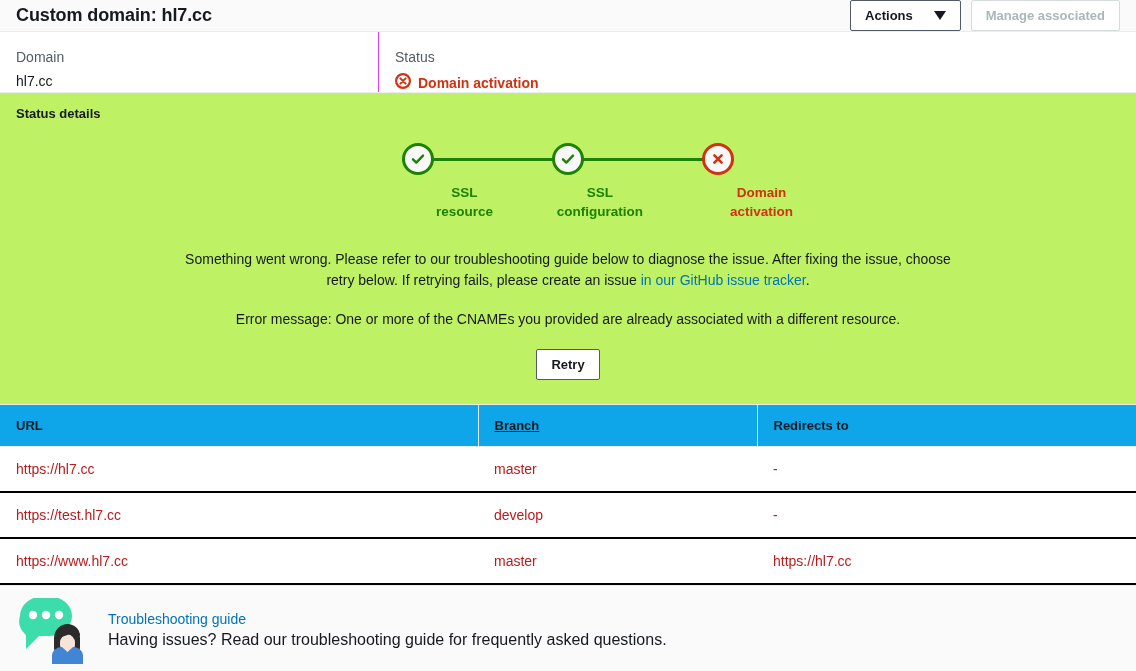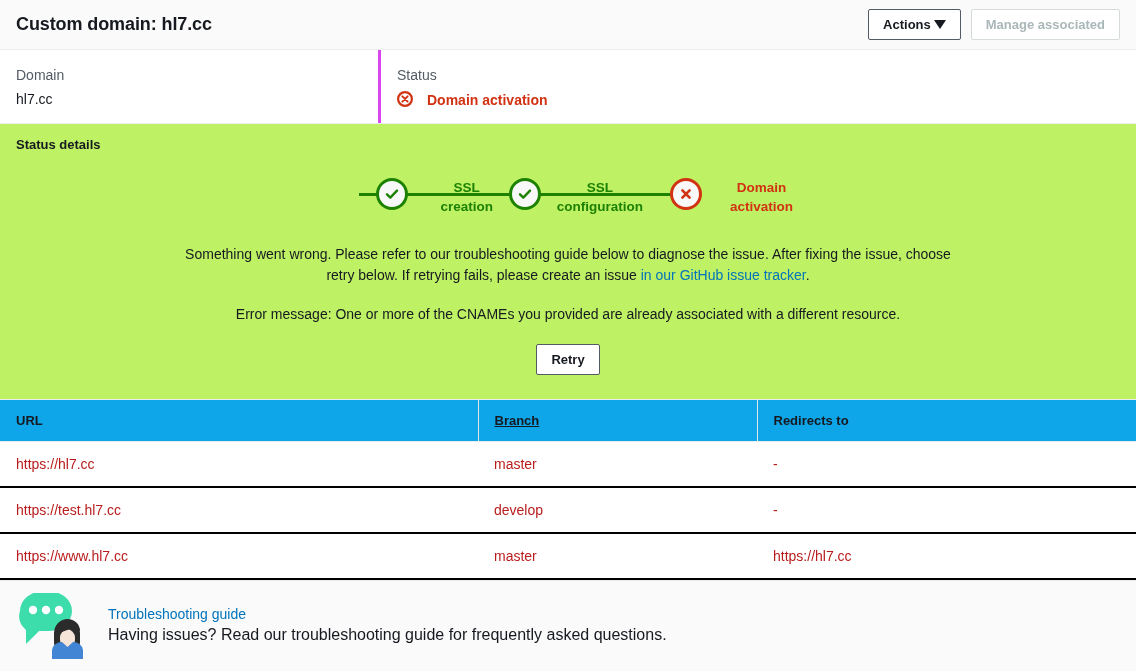--- a/index.html
+++ b/index.html
@@ -55,21 +55,21 @@
     border: 1px solid #545b64;
     border-radius: 2px;
     padding: 0 14px;
     height: 31px;
     line-height: 29px;
     box-sizing: border-box;
     cursor: pointer;
     white-space: nowrap;
     display: inline-flex;
     align-items: center;
-    gap: 3px;
+    gap: 21px;
   }
   .btn.disabled {
     color: #aab7b8;
     border-color: #d5dbdb;
     cursor: default;
   }
   .caret {
     display: inline-block;
     width: 0;
     height: 0;
@@ -87,35 +87,35 @@
     display: flex;
     position: relative;
   }
   .info-cell {
     padding: 17px 16px 0 16px;
     box-sizing: border-box;
   }
   .info-cell.first { width: 378px; }
   .info-cell.second {
     flex: 1;
-    border-left: 3px solid #d946ef;
+    border-left: 1px solid #d946ef;
   }
   .info-label {
     font-size: 14px;
     color: #545b64;
     margin-bottom: 8px;
   }
   .info-value {
     font-size: 14px;
     color: #16191f;
   }
   .status-value {
     display: flex;
     align-items: center;
-    gap: 14px;
+    gap: 7px;
     color: #d13212;
     font-weight: bold;
     font-size: 14px;
   }
 
   
   .status-details {
     background: #bef264;
     border-bottom: 1px solid #eaeded;
     padding: 13px 0 24px 0;
@@ -129,22 +129,22 @@
 
   .stepper {
     margin-top: 20px;
     display: flex;
     justify-content: center;
     align-items: flex-start;
   }
   .step {
     width: 150px;
     display: flex;
-    flex-direction: row;
-    align-items: center;
+    flex-direction: column;
+    align-items: flex-end;
     position: relative;
   }
   .step-icon-row {
     display: flex;
     align-items: center;
     justify-content: center;
     height: 36px;
     width: 100%;
     position: relative;
   }
@@ -317,21 +317,21 @@
         <div class="step-icon-row">
           <div class="step-line right line-green"></div>
           <div class="circle">
             <svg width="18" height="18" viewBox="0 0 18 18">
               <path d="M4 9.3 L7.3 12.6 L14 5.6" fill="none" stroke="#1d8102" stroke-width="2.4" stroke-linecap="round" stroke-linejoin="round"></path>
             </svg>
           </div>
         </div>
         <div class="step-label">
           <div>SSL</div>
-          <div>creation</div>
+          <div>resource</div>
         </div>
       </div>
 
       <div class="step">
         <div class="step-icon-row">
           <div class="step-line left line-green"></div>
           <div class="step-line right line-green"></div>
           <div class="circle">
             <svg width="18" height="18" viewBox="0 0 18 18">
               <path d="M4 9.3 L7.3 12.6 L14 5.6" fill="none" stroke="#1d8102" stroke-width="2.4" stroke-linecap="round" stroke-linejoin="round"></path>

